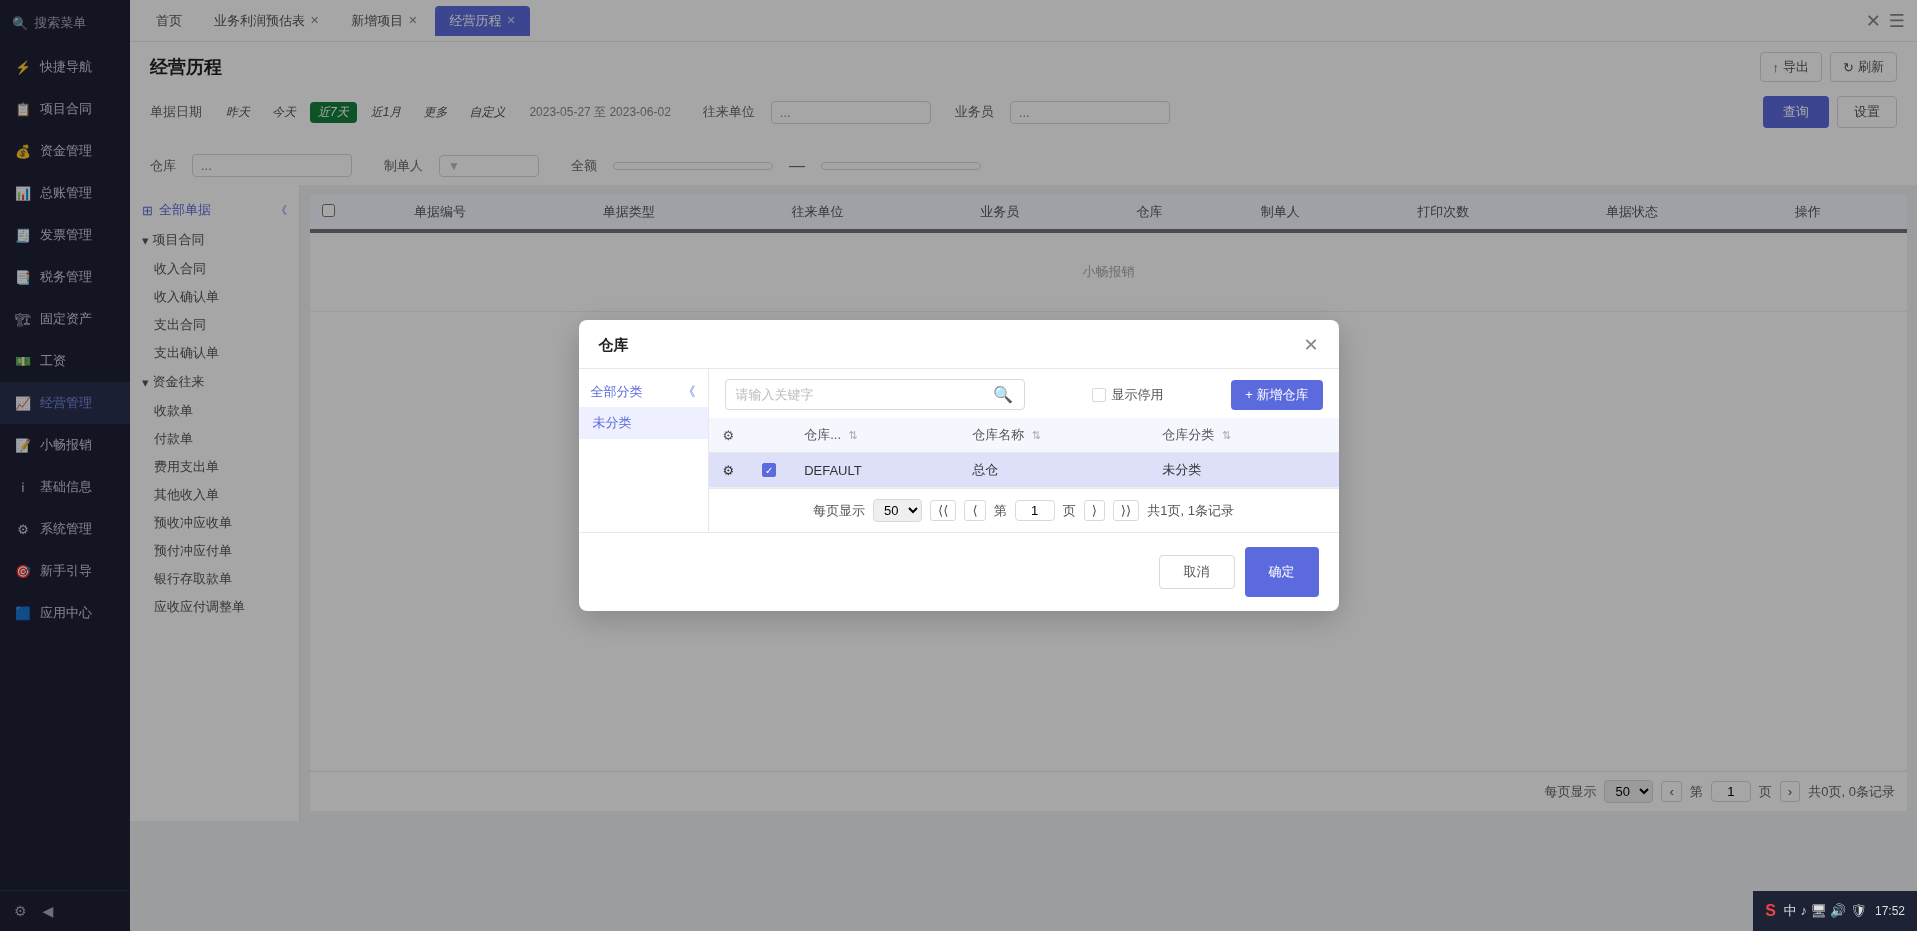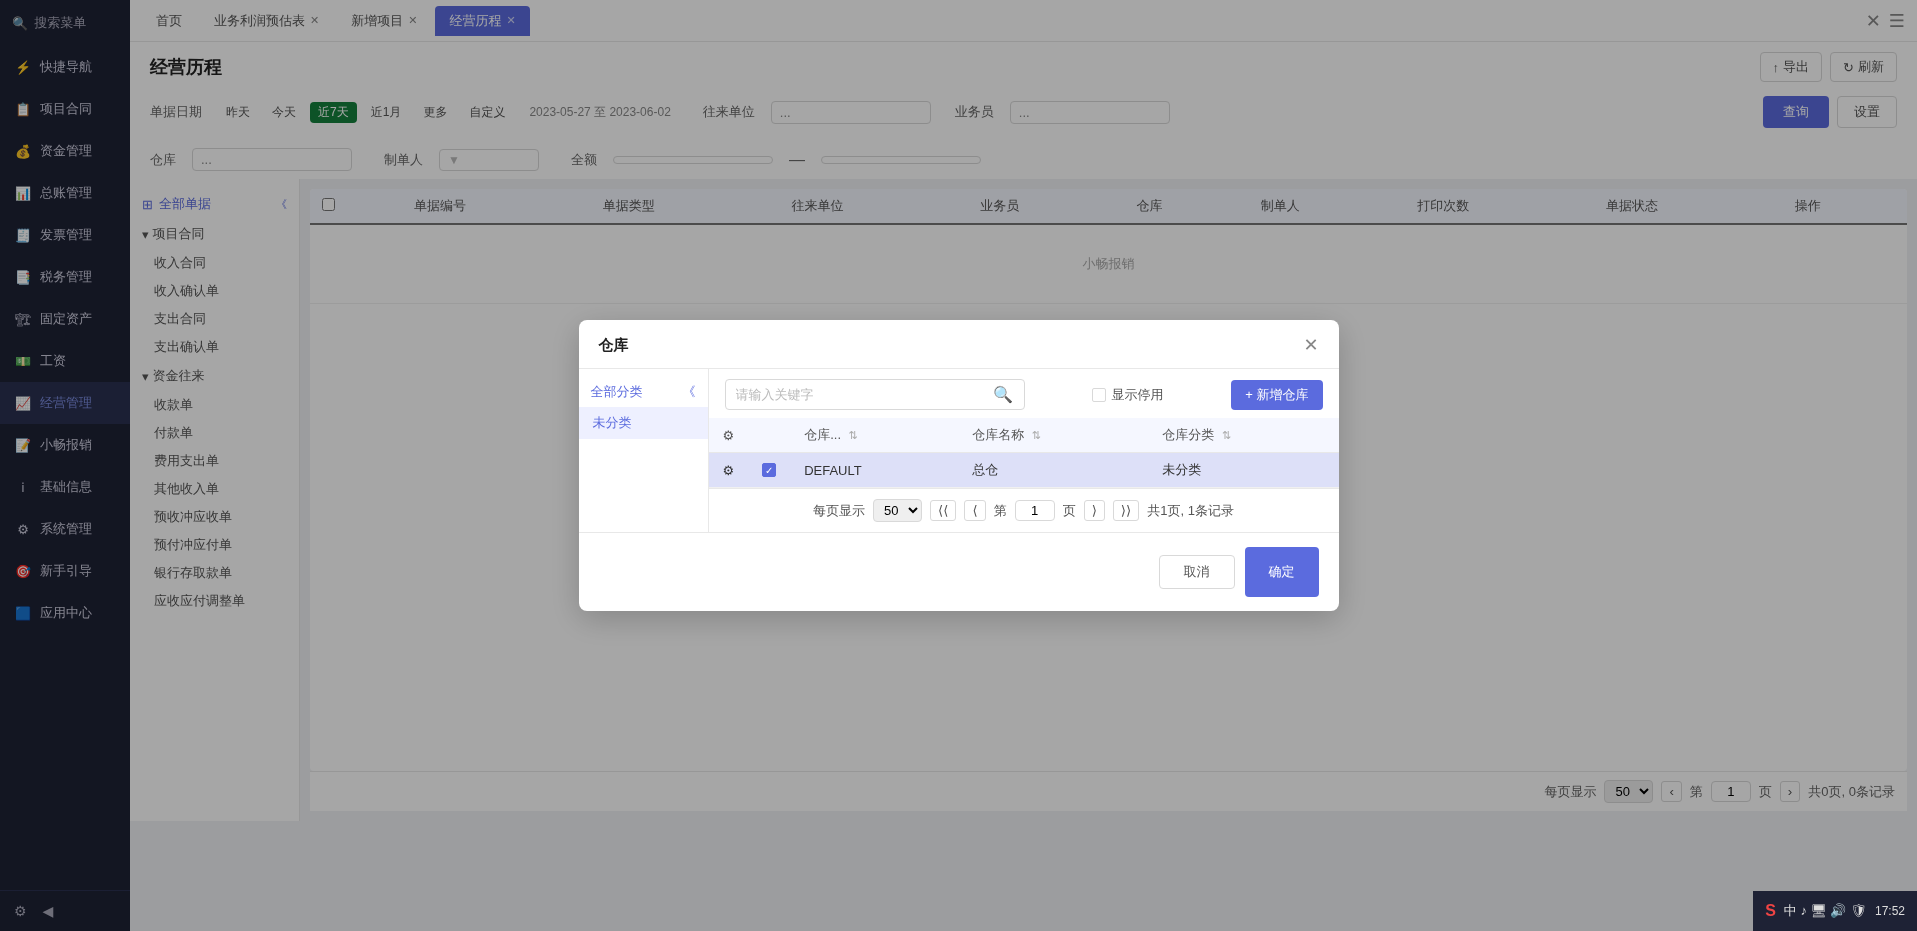--- a/index.html
+++ b/index.html
@@ -81,30 +81,31 @@
     .btn-export, .btn-refresh {
       display: flex; align-items: center; gap: 4px;
       padding: 5px 12px; border: 1px solid #d9d9d9;
       border-radius: 4px; background: #fff; color: #555; font-size: 13px; cursor: pointer;
     }
 
     
     .filter-bar {
       background: #fff;
       padding: 8px 20px;
-      display: flex; flex-direction: column; gap: 20px;
+      display: flex; flex-direction: column; gap: 26px;
     }
     .filter-row {
       display: flex; align-items: center; gap: 16px; flex-wrap: wrap;
     }
     .filter-label { font-size: 13px; color: #666; white-space: nowrap; }
     .date-tabs { display: flex; gap: 6px; align-items: center; }
     .date-tab {
       padding: 2px 8px; font-size: 12px; color: #555; cursor: pointer;
       border-radius: 3px;
+      font-style: italic;
     }
     .date-tab.active {
       background: #15803d; color: #fff; border-radius: 4px;
     }
     .date-range { font-size: 12px; color: #888; }
     .filter-input {
       display: flex; align-items: center;
       border: 1px solid #d9d9d9; border-radius: 4px;
       padding: 3px 8px; font-size: 13px; color: #888;
       min-width: 160px; gap: 4px;
@@ -176,21 +177,21 @@
       width: 100%;
       border-collapse: collapse;
       font-size: 13px;
     }
     th {
       background: #f5f7ff;
       padding: 8px 12px;
       text-align: left;
       font-weight: 500;
       color: #555;
-      border-bottom: 2px solid #737373;
+      border-bottom: 4px solid #737373;
       white-space: nowrap;
     }
     td {
       padding: 8px 12px;
       color: #555;
       border-bottom: 1px solid #f0f0f0;
     }
     .table-footer {
       display: flex; align-items: center; justify-content: flex-end;
       padding: 8px 12px; font-size: 13px; color: #666;

